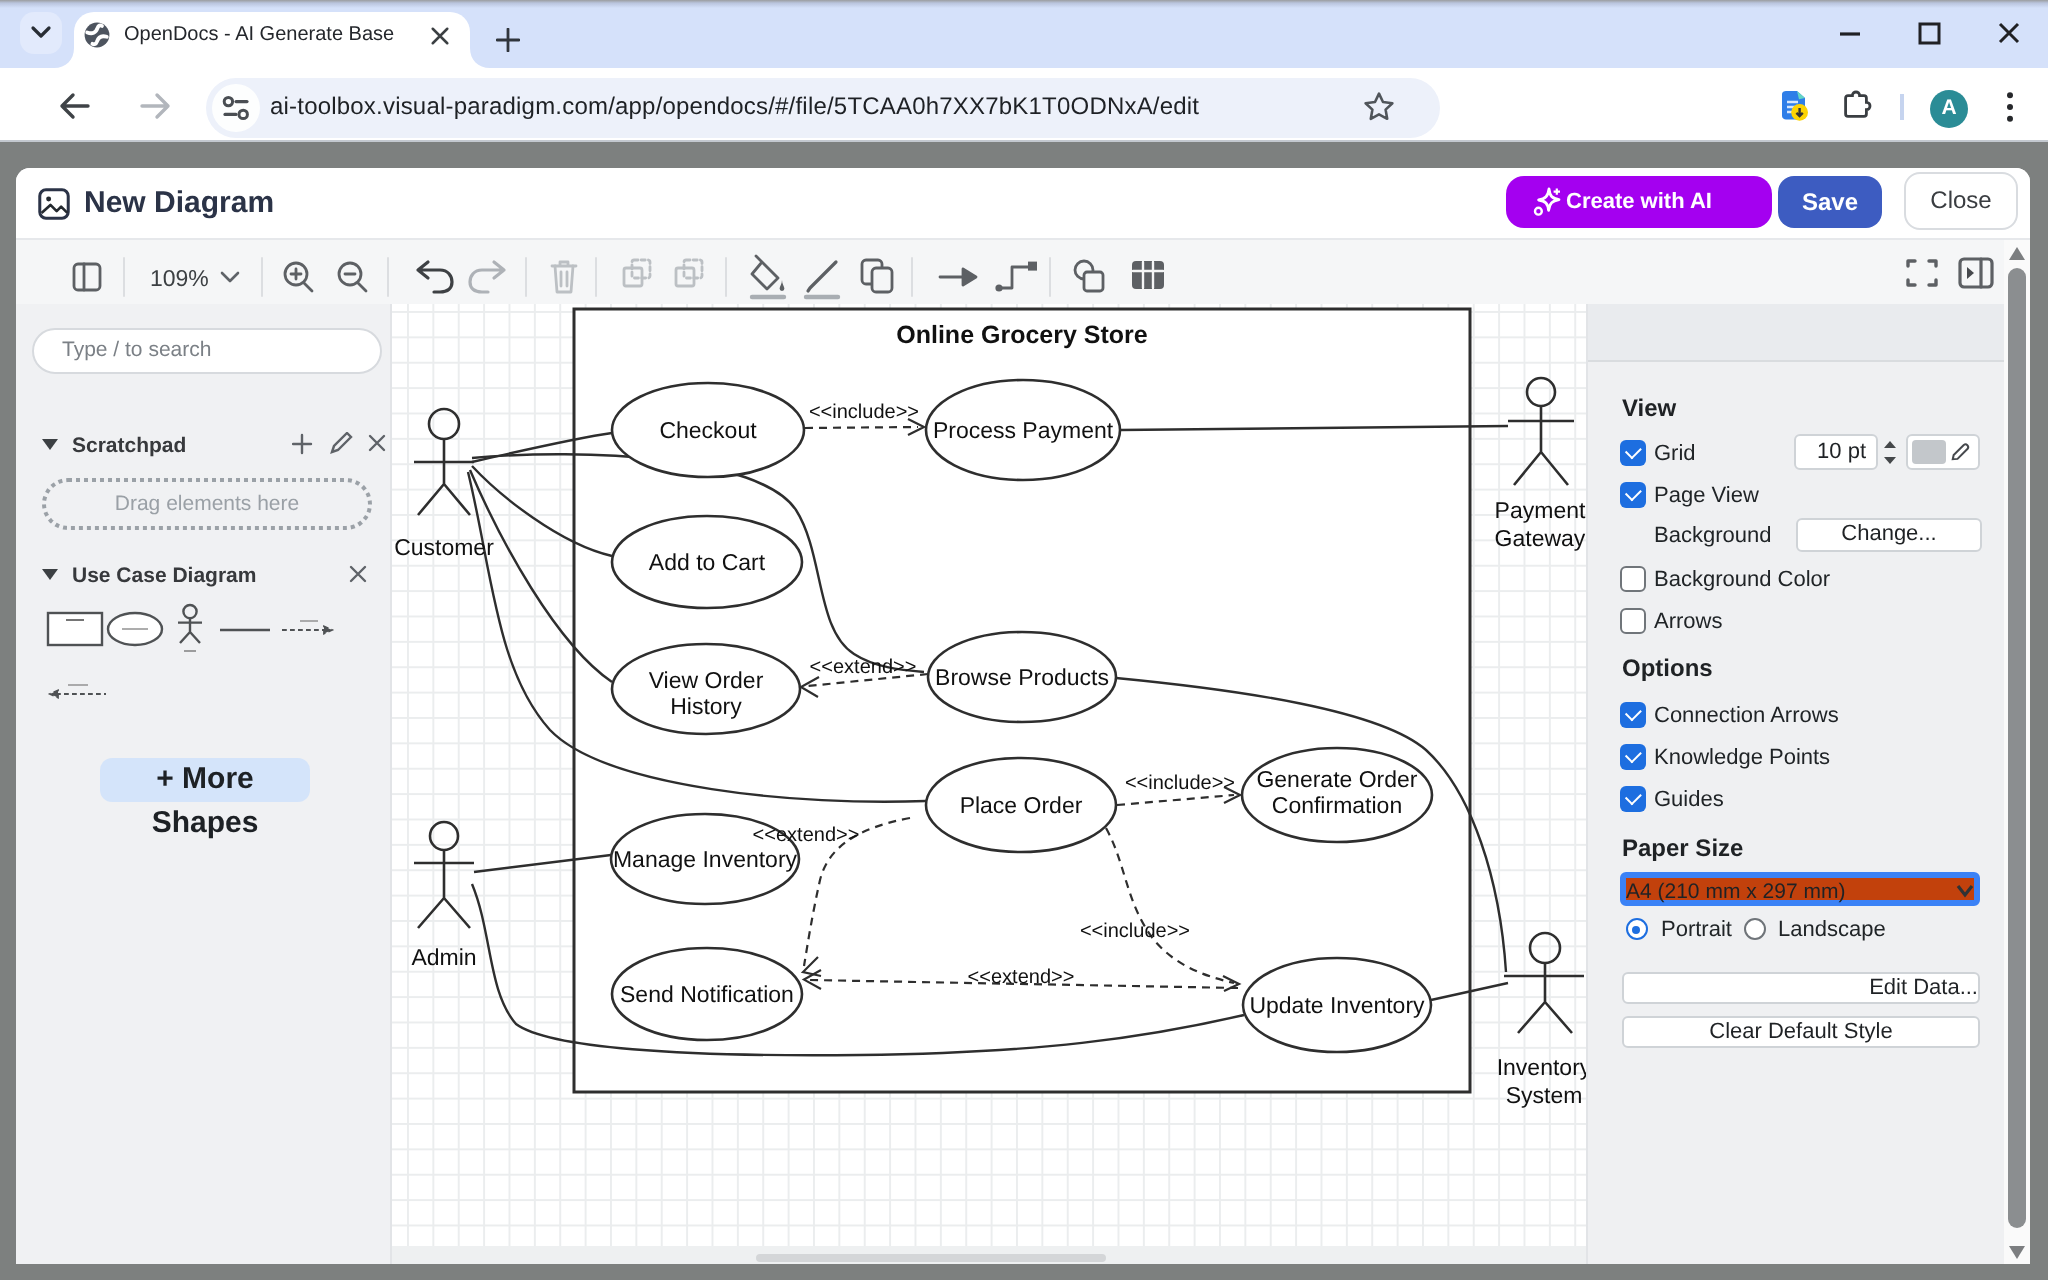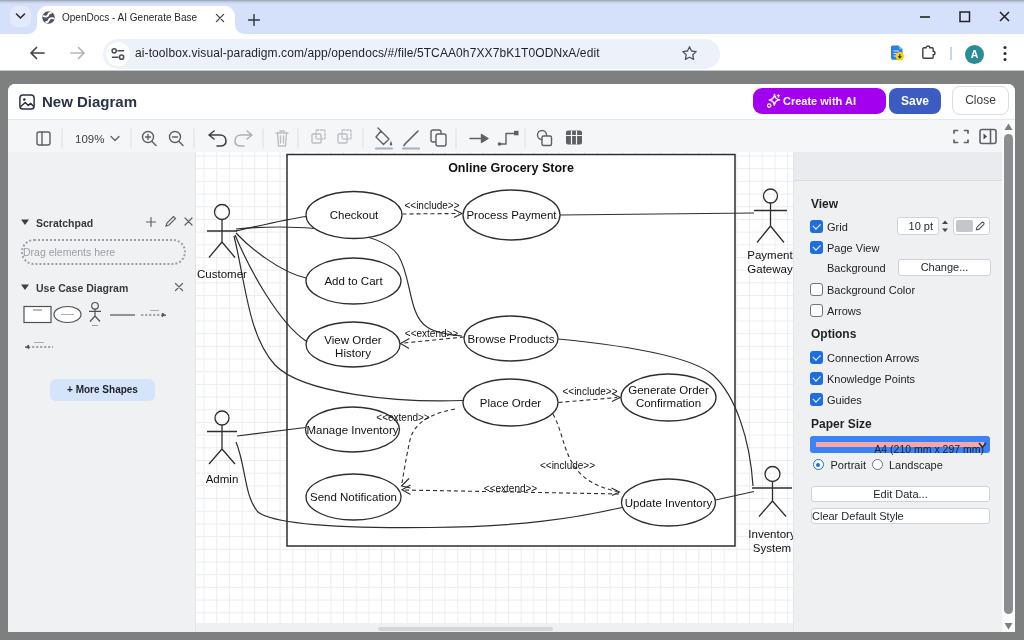--- a/index.html
+++ b/index.html
@@ -192,30 +192,31 @@
         <path d="M946 13 L946 10.5 L949.5 10.5 M956.5 10.5 L960 10.5 L960 13 M960 20 L960 22.5 L956.5 22.5 M949.5 22.5 L946 22.5 L946 20" stroke-width="1.7"></path>
       </g>
     <g>
         <rect x="972" y="9.5" width="16" height="14" rx="2" stroke-width="1.6"></rect>
         <path d="M982.5 9.5 L982.5 23.5" stroke-width="1.6"></path>
         <path d="M975.5 13.5 L979 16.5 L975.5 19.5 Z" fill="#46494d" stroke="none"></path>
       </g>
   </svg>
 
   <div class="abs" style="left:0;top:68px;width:188px;height:480px;background:#f0f1f3;border-right:1px solid #e2e4e7" id="sidebar">
+    <div class="abs" style="left:8px;top:12px;width:175px;height:23px;background:#fff;border:1px solid #d7dade;border-radius:12px;font-size:10.5px;color:#7b8086;line-height:21px;padding-left:14px">Type / to search</div>
     <svg class="abs" style="left:12px;top:65px" width="10" height="10" viewBox="0 0 10 10">
         <path d="M1 2.5 L9 2.5 L5 8 Z" fill="#3c4043"></path>
       </svg>
     <div class="abs" style="left:28px;top:64.5px;font-size:10.5px;font-weight:bold;color:#37393c">Scratchpad</div>
     <svg class="abs" style="left:138px;top:64px" width="48" height="12" viewBox="0 0 48 12" stroke="#5f6368" stroke-width="1.2" fill="none" stroke-linecap="round">
       <path d="M5 1.5 L5 10.5 M0.5 6 L9.5 6"></path>
       <path d="M20 10 L21 7 L27.5 0.5 L29.5 2.5 L23 9 L20 10 Z"></path>
       <path d="M39 2 L46 9 M46 2 L39 9"></path>
     </svg>
-    <div class="abs" style="left:13px;top:87px;width:165px;height:26px;border:2px dotted #9ba1a7;border-radius:13px;font-size:10.5px;color:#9aa0a6;text-align:left;line-height:22px">Drag elements here</div>
+    <div class="abs" style="left:13px;top:87px;width:165px;height:26px;border:2px dotted #9ba1a7;border-radius:13px;font-size:10.5px;color:#9aa0a6;text-align:center;line-height:22px">Drag elements here</div>
     <svg class="abs" style="left:12px;top:130px" width="10" height="10" viewBox="0 0 10 10">
         <path d="M1 2.5 L9 2.5 L5 8 Z" fill="#3c4043"></path>
       </svg>
     <div class="abs" style="left:28px;top:129.5px;font-size:10.5px;font-weight:bold;color:#37393c">Use Case Diagram</div>
     <svg class="abs" style="left:166px;top:130px" width="10" height="10" viewBox="0 0 10 10" stroke="#5f6368" stroke-width="1.2" fill="none" stroke-linecap="round">
         <path d="M1.5 1.5 L8.5 8.5 M8.5 1.5 L1.5 8.5"></path>
       </svg>
     <svg class="abs" style="left:0;top:148px" width="188" height="60" viewBox="0 0 188 60" fill="none" stroke="#4f5254" stroke-width="1.2">
       <rect x="16" y="6.5" width="27" height="16" fill="#fff"></rect>
         <path d="M25 10 L34 10" stroke-width="0.9" stroke="#666"></path>
@@ -225,21 +226,21 @@
           <circle cx="87" cy="5.8" r="3.3"></circle>
           <path d="M87 9.1 L87 16 M81 11.3 L93 11.3 M87 16 L82 21.5 M87 16 L92 21.5"></path>
           <path d="M84 25.5 L90 25.5" stroke-width="0.8" stroke="#888"></path>
         </g>
       <path d="M102 15 L127 15" stroke-width="1.2"></path>
       <path d="M133 15 L156 15 M154 13.2 L158 15 L154 16.8 Z" fill="#4f5254" stroke-width="0.9" stroke-dasharray="2.4 1.6"></path>
       <path d="M142 10.5 L151 10.5" stroke-width="0.8" stroke="#999"></path>
       <path d="M20 47 L45 47 M21 45.2 L17 47 L21 48.8 Z" fill="#4f5254" stroke-width="0.9" stroke-dasharray="2.4 1.6"></path>
       <path d="M26 42.5 L36 42.5" stroke-width="0.8" stroke="#999"></path>
     </svg>
-    <div class="abs" style="left:42px;top:227px;width:105px;height:22px;background:#d4e4fa;border-radius:6px;font-size:10px;font-weight:bold;color:#1d2125;text-align:center;line-height:22px">+ More Shapes</div>
+    <div class="abs" style="left:42px;top:227px;width:105px;height:22px;background:#d4e4fa;border-radius:6px;font-size:15px;font-weight:bold;color:#1d2125;text-align:center;line-height:22px">+ More Shapes</div>
   </div>
   <div class="abs" style="left:188px;top:68px;width:597px;height:480px;overflow:hidden;background:#fff" id="canvas">
     <div class="abs" style="left:0;top:0;width:597px;height:471px;background-color:#fff;background-image:linear-gradient(to right,#ebedee 1px,transparent 1px),linear-gradient(to bottom,#ebedee 1px,transparent 1px);background-size:12.7px 12.7px;background-position:7.5px 3.5px"></div>
     <svg class="abs" style="left:0;top:0" width="597" height="480" viewBox="196 152 597 480" font-family="Liberation Sans">
       <rect x="287" y="154.5" width="448" height="391.5" fill="#fff" stroke="#2e2e2e" stroke-width="1.5"></rect>
       <text x="511" y="171.5" font-size="12.5" font-weight="bold" fill="#111" text-anchor="middle">Online Grocery Store</text>
       <g fill="none" stroke="#2e2e2e" stroke-width="1.2">
         <path d="M236 231 C262 225 288 219 306 216.5"></path>
         <path d="M236 233 C250 248 280 272 306 278"></path>
         <path d="M235 235 C250 270 278 322 306 341"></path>
@@ -345,31 +346,31 @@
     <div class="abs cbu" style="left:16px;top:151.5px"></div>
     <div class="abs lbl" style="left:33px;top:152.5px">Arrows</div>
     <div class="abs" style="left:17px;top:175px;font-size:12px;font-weight:bold;color:#1f2225">Options</div>
     <div class="abs cbx" style="left:16px;top:198.5px"></div>
     <div class="abs lbl" style="left:33px;top:199.5px">Connection Arrows</div>
     <div class="abs cbx" style="left:16px;top:219.5px"></div>
     <div class="abs lbl" style="left:33px;top:220.5px">Knowledge Points</div>
     <div class="abs cbx" style="left:16px;top:240.5px"></div>
     <div class="abs lbl" style="left:33px;top:241.5px">Guides</div>
     <div class="abs" style="left:17px;top:265px;font-size:12px;font-weight:bold;color:#1f2225">Paper Size</div>
-    <div class="abs" style="left:16px;top:284px;width:180px;height:17px;background:#fca5a5;border:6px solid #3b82f6;border-radius:3px;font-size:10.5px;color:#1f2225;text-align:right;line-height:15px">A4 (210 mm x 297 mm)</div>
+    <div class="abs" style="left:16px;top:284px;width:180px;height:17px;background:#c2410c;border:3px solid #3b82f6;border-radius:3px;font-size:10.5px;color:#1f2225;text-align:left;line-height:15px">A4 (210 mm x 297 mm)</div>
     <svg class="abs" style="left:184px;top:290px" width="9" height="7" viewBox="0 0 9 7">
         <path d="M1 1 L4.5 5.5 L8 1" fill="none" stroke="#2f3235" stroke-width="1.6"></path>
       </svg>
     <div class="abs" style="left:18.5px;top:307px;width:11px;height:11px;border-radius:50%;border:1.8px solid #1d6ee0;background:#fff"></div>
     <div class="abs" style="left:22px;top:310.5px;width:4px;height:4px;border-radius:50%;background:#1d6ee0"></div>
     <div class="abs lbl" style="left:36.5px;top:306.5px">Portrait</div>
     <div class="abs" style="left:78px;top:307px;width:11px;height:11px;border-radius:50%;border:1.5px solid #6f7479;background:#fff"></div>
     <div class="abs lbl" style="left:95px;top:306.5px">Landscape</div>
-    <div class="abs" style="left:17px;top:334px;width:179px;height:16px;background:#fff;border:1px solid #cfd3d7;border-radius:3px;font-size:11px;color:#1f2225;text-align:center;line-height:14px">Edit Data...</div>
-    <div class="abs" style="left:17px;top:356px;width:179px;height:16px;background:#fff;border:1px solid #cfd3d7;border-radius:3px;font-size:11px;color:#1f2225;text-align:left;line-height:14px">Clear Default Style</div>
+    <div class="abs" style="left:17px;top:334px;width:179px;height:16px;background:#fff;border:1px solid #cfd3d7;border-radius:3px;font-size:11px;color:#1f2225;text-align:right;line-height:14px">Edit Data...</div>
+    <div class="abs" style="left:17px;top:356px;width:179px;height:16px;background:#fff;border:1px solid #cfd3d7;border-radius:3px;font-size:11px;color:#1f2225;text-align:center;line-height:14px">Clear Default Style</div>
   </div>
 
   <div class="abs" style="left:994px;top:36px;width:13px;height:512px;background:#fafafa" id="vscroll">
     <svg class="abs" style="left:2px;top:3px" width="9" height="8" viewBox="0 0 9 8">
         <path d="M4.5 0.5 L8.5 7 L0.5 7 Z" fill="#7c7e80"></path>
       </svg>
     <div class="abs" style="left:2px;top:14px;width:9px;height:480px;border-radius:5px;background:#8b8e90"></div>
     <svg class="abs" style="left:2px;top:502px" width="9" height="8" viewBox="0 0 9 8">
         <path d="M0.5 1 L8.5 1 L4.5 7.5 Z" fill="#7c7e80"></path>
       </svg>

